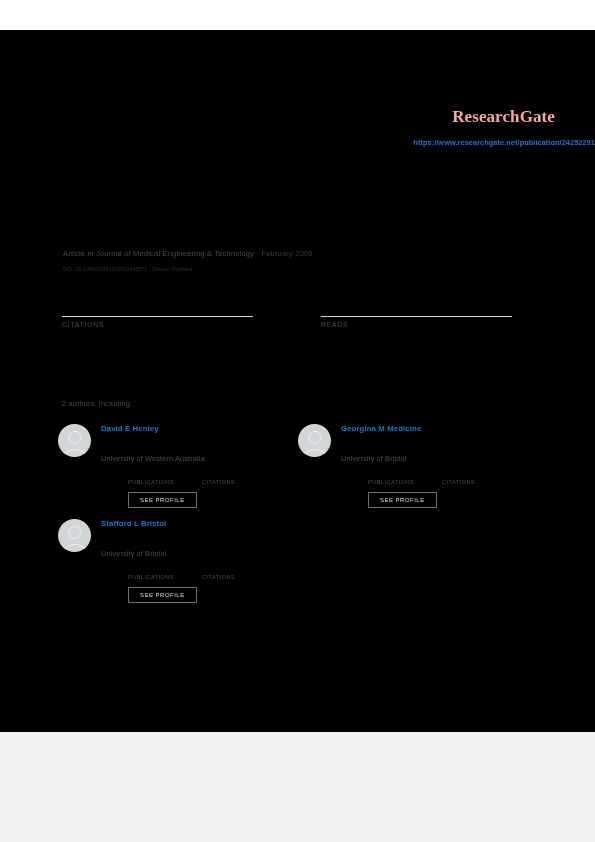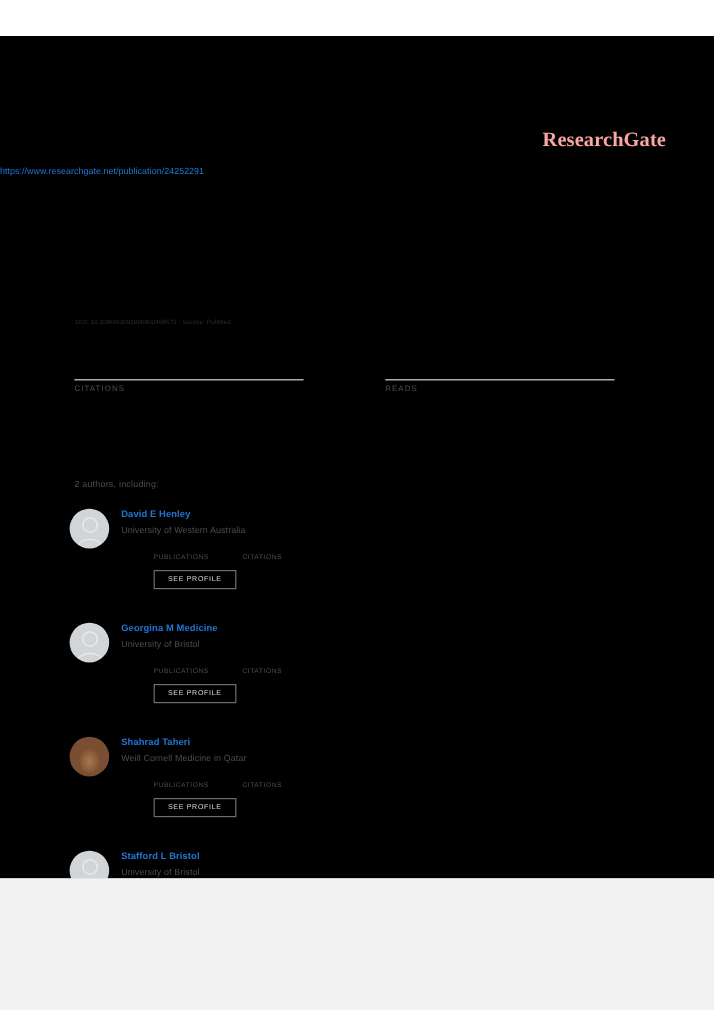--- a/index.html
+++ b/index.html
@@ -39,24 +39,25 @@
     color: #fca5a5;
     letter-spacing: 0.1px;
     margin-top: 32px;
   }
 
   .pub-url {
     position: absolute;
     top: 108px;
     left: 0;
     width: 595px;
-    text-align: left;
+    text-align: right;
     font-size: 7.4px;
     color: #2176d4;
     letter-spacing: 0.05px;
+    font-weight: bold;
   }
 
   
   .title-block {
     position: absolute;
     top: 140px;
     left: 62px;
     width: 470px;
     color: #000000;
     font-size: 14px;
@@ -127,21 +128,20 @@
     letter-spacing: 0.2px;
   }
 
   .authors-grid {
     position: absolute;
     top: 392px;
     left: 58px;
     width: 480px;
     display: flex;
     flex-wrap: wrap;
-    flex-direction: column;
   }
   .author-card {
     width: 240px;
     height: 95px;
     display: flex;
     align-items: flex-start;
   }
   .avatar {
     width: 33px;
     height: 33px;
@@ -182,21 +182,21 @@
     margin-left: 10px;
     padding-top: 2px;
   }
   .author-name {
     font-size: 7.8px;
     font-weight: bold;
     color: #2176d4;
     letter-spacing: 0.1px;
   }
   .author-affil {
-    margin-top: 4px;
+    margin-top: 21px;
     font-size: 7.4px;
     color: #4d4d4d;
     letter-spacing: 0.1px;
   }
   .author-stats {
     margin-top: 7px;
     margin-left: 27px;
     display: flex;
     gap: 22px;
   }
@@ -243,20 +243,27 @@
 <div class="page-body">
 
   <div class="rg-logo">ResearchGate</div>
 
   <div class="pub-url">https://www.researchgate.net/publication/24252291</div>
 
   <div class="title-block">
     <span class="art-title">Hypothalamic-pituitary-adrenal axis activation in obstructive sleep apnea: the effect of continuous positive airway pressure therapy</span>
   </div>
 
+  <div class="meta-line">
+    <span class="lbl-article">Article</span>
+    <span class="lbl-in">in</span>
+    <span class="journal">Journal of Medical Engineering &amp; Technology</span>
+    <span>·</span>
+    <span>February 2009</span>
+  </div>
 
   <div class="doi-line">DOI: 10.1080/03091900802468571 · Source: PubMed</div>
 
   <div class="stats">
     <div class="stat-col">
       <div class="stat-num"></div>
       <div class="stat-rule"></div>
       <div class="stat-label">CITATIONS</div>
     </div>
     <div class="stat-col">
@@ -307,38 +314,20 @@
           </div>
           <div class="astat">
             <div class="astat-num"></div>
             <div class="astat-label">CITATIONS</div>
           </div>
         </div>
         <div class="see-profile">SEE PROFILE</div>
       </div>
     </div>
 
-    <div class="author-card">
-      <div class="avatar photo"></div>
-      <div class="author-info">
-        <div class="author-name">Shahrad Taheri</div>
-        <div class="author-affil">Weill Cornell Medicine in Qatar</div>
-        <div class="author-stats">
-          <div class="astat">
-            <div class="astat-num"></div>
-            <div class="astat-label">PUBLICATIONS</div>
-          </div>
-          <div class="astat">
-            <div class="astat-num"></div>
-            <div class="astat-label">CITATIONS</div>
-          </div>
-        </div>
-        <div class="see-profile">SEE PROFILE</div>
-      </div>
-    </div>
 
     <div class="author-card">
       <div class="avatar">
         <div class="ph-head"></div>
           <div class="ph-body"></div>
       </div>
       <div class="author-info">
         <div class="author-name">Stafford L Bristol</div>
         <div class="author-affil">University of Bristol</div>
         <div class="author-stats">

